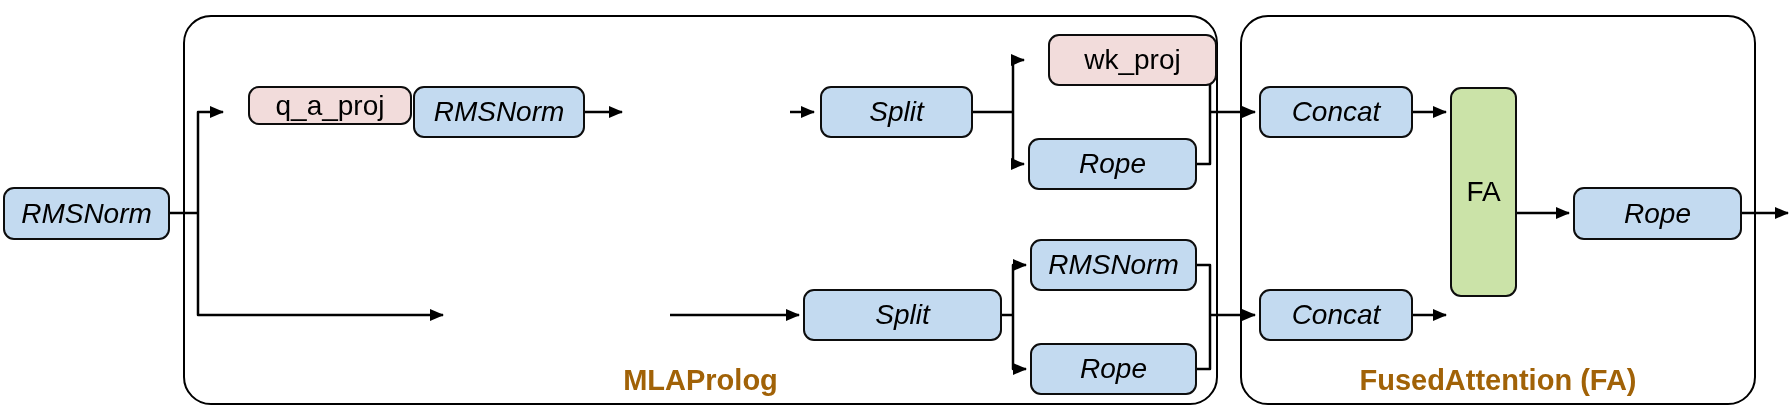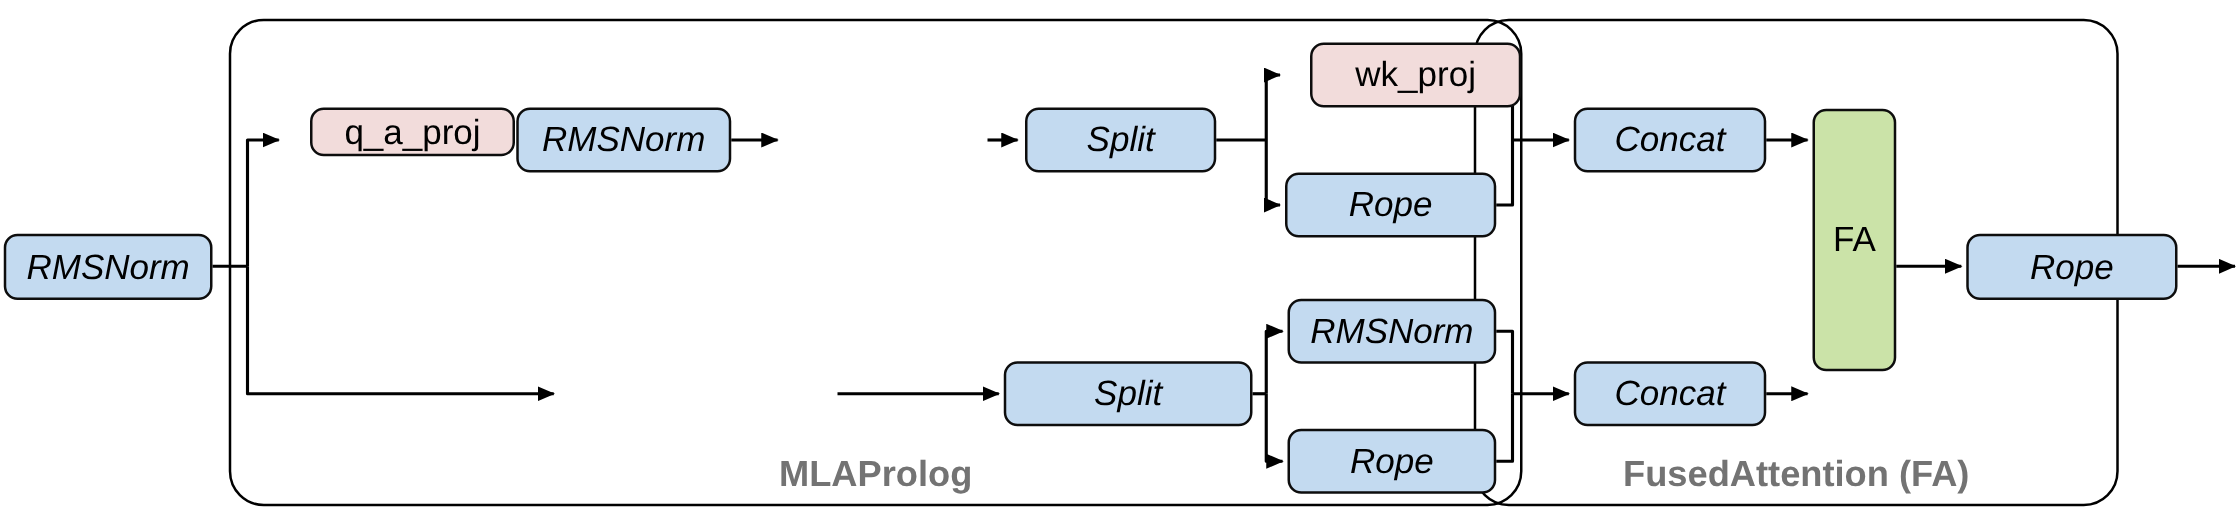--- a/index.html
+++ b/index.html
@@ -17,21 +17,21 @@
     background:transparent;
     z-index:1;
     box-sizing:border-box;
   }
   .group-label{
     position:absolute;
     left:0;right:0;bottom:6px;
     text-align:center;
     font-weight:bold;
     font-size:29px;
-    color:#737373;
+    color:#a16207;
   }
   svg.connectors{
     position:absolute;left:0;top:0;z-index:3;
   }
   svg.connectors path{
     fill:none;
     stroke:var(--line,#000);
     stroke-width:2.5;
     stroke-linejoin:round;
   }
@@ -56,21 +56,21 @@
 </style>
 </head>
 <body>
 
 <div class="canvas">
 
   <div class="group" style="left:183px;top:15px;width:1035px;height:390px;">
     <div class="group-label">MLAProlog</div>
   </div>
 
-  <div class="group" style="left:1179px;top:15px;width:516px;height:390px;">
+  <div class="group" style="left:1240px;top:15px;width:516px;height:390px;">
     <div class="group-label">FusedAttention (FA)</div>
   </div>
 
   <svg class="connectors" width="1792" height="418" viewBox="0 0 1792 418">
     <defs>
       <marker id="ah" markerWidth="14" markerHeight="12" refX="13" refY="6" orient="auto" markerUnits="userSpaceOnUse">
         <path d="M0,0 L14,6 L0,12 z"></path>
       </marker>
     </defs>
     <path d="M170 213 L198 213"></path>

